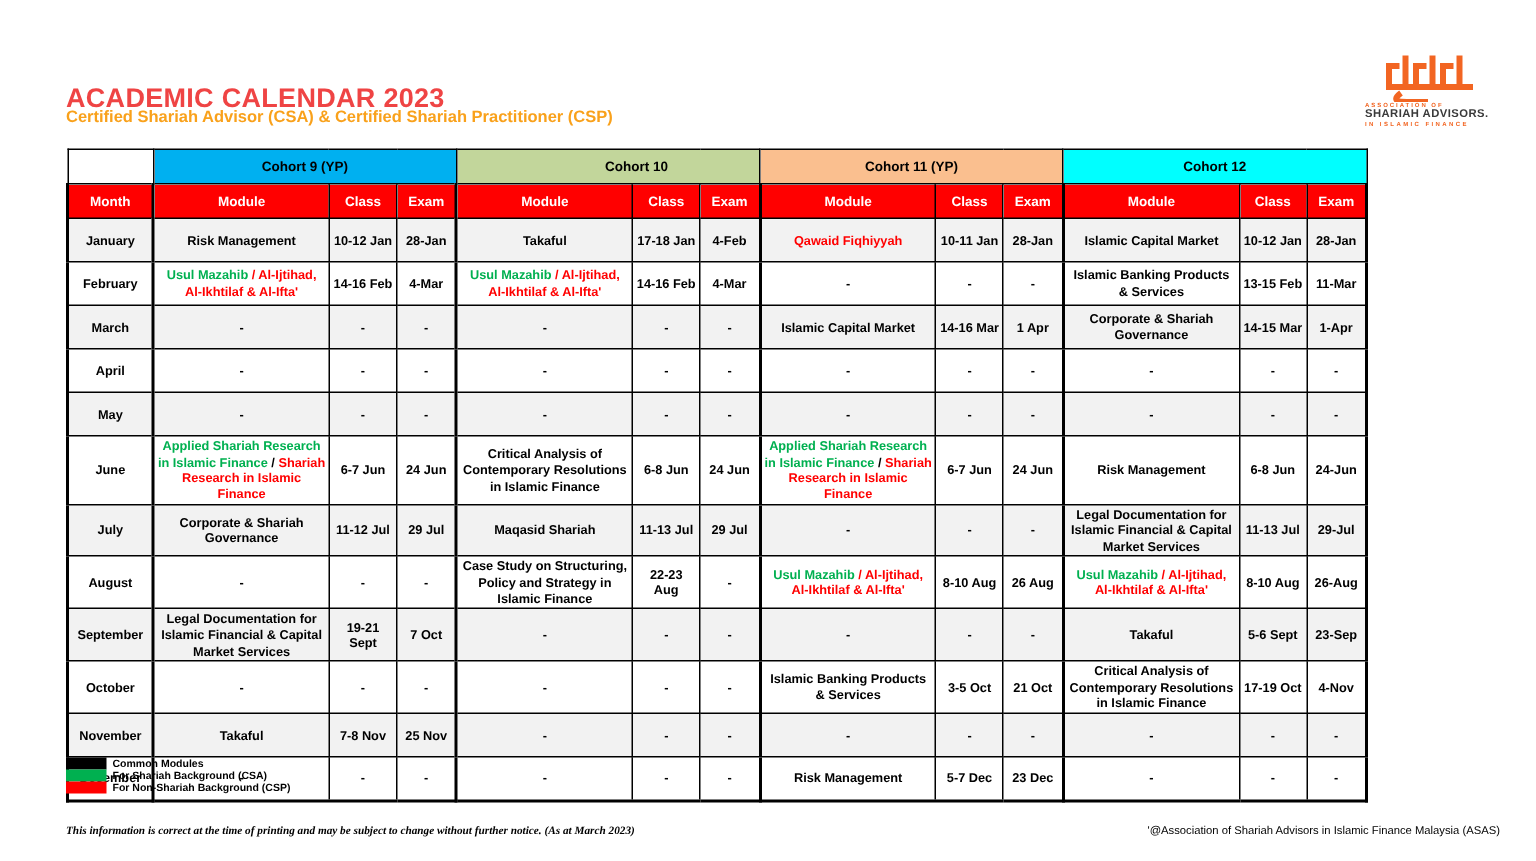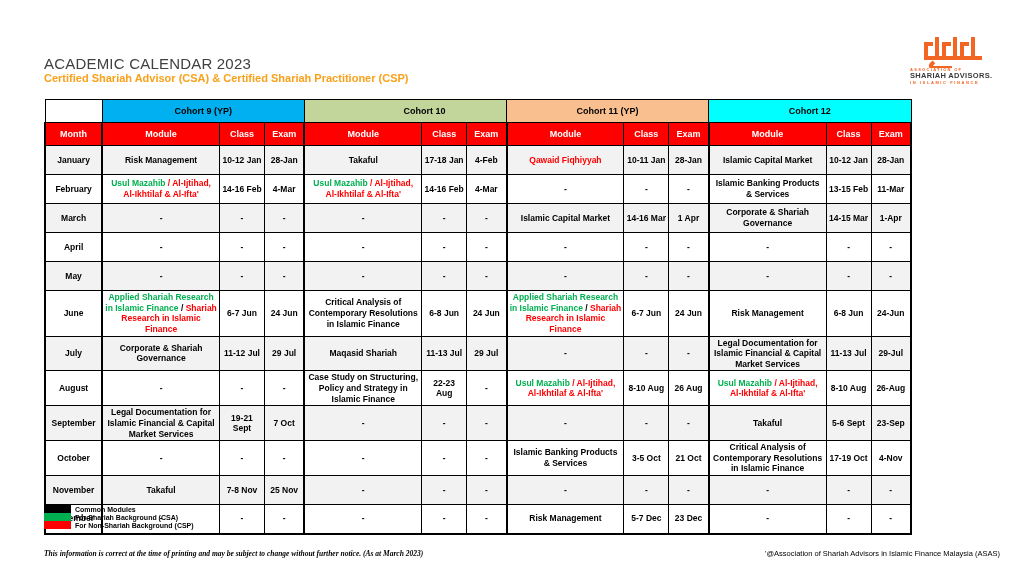--- a/index.html
+++ b/index.html
@@ -1,19 +1,19 @@
 <!DOCTYPE html>
 <html style="--header-red: #FF0000; --row-alt: #F2F2F2; --seg-green: #00B050; --seg-red: #FF0000; --border: #000000; --subtitle-orange: #F9A11B; --logo-orange: #F26522;"><head>
 <meta charset="utf-8">
 <style>
   html,body{margin:0;padding:0;background:#fff;}
   body{width:1024px;height:574px;font-family:"Liberation Sans",sans-serif;}
   .page{position:relative;width:1024px;height:574px;overflow:hidden;background:#fff;}
 
-  .title{position:absolute;left:44px;top:55px;font-size:15px;font-weight:normal;color:#404040;letter-spacing:.2px;}
+  .title{position:absolute;left:44px;top:55px;font-size:18px;font-weight:bold;color:#ef4444;letter-spacing:.2px;}
   .subtitle{position:absolute;left:44px;top:72px;font-size:11px;font-weight:bold;color:var(--subtitle-orange);}
 
   .logo{position:absolute;right:28px;top:34px;width:86px;line-height:1.1;}
   .logo svg{display:block;margin:0 auto;}
   .logo .l-top{font-size:4px;letter-spacing:1.3px;color:var(--logo-orange);font-weight:bold;}
   .logo .l-name{font-size:7.5px;font-weight:bold;color:#3a3a3a;letter-spacing:.3px;}
   .logo .l-sub{font-size:4px;letter-spacing:1.6px;color:var(--logo-orange);font-weight:bold;}
 
   table.cal{position:absolute;left:44px;top:99px;width:868px;border-collapse:collapse;table-layout:fixed;}
   .cal th,.cal td{border:1px solid var(--border);padding:1px 2px;text-align:center;vertical-align:middle;overflow:hidden;}

